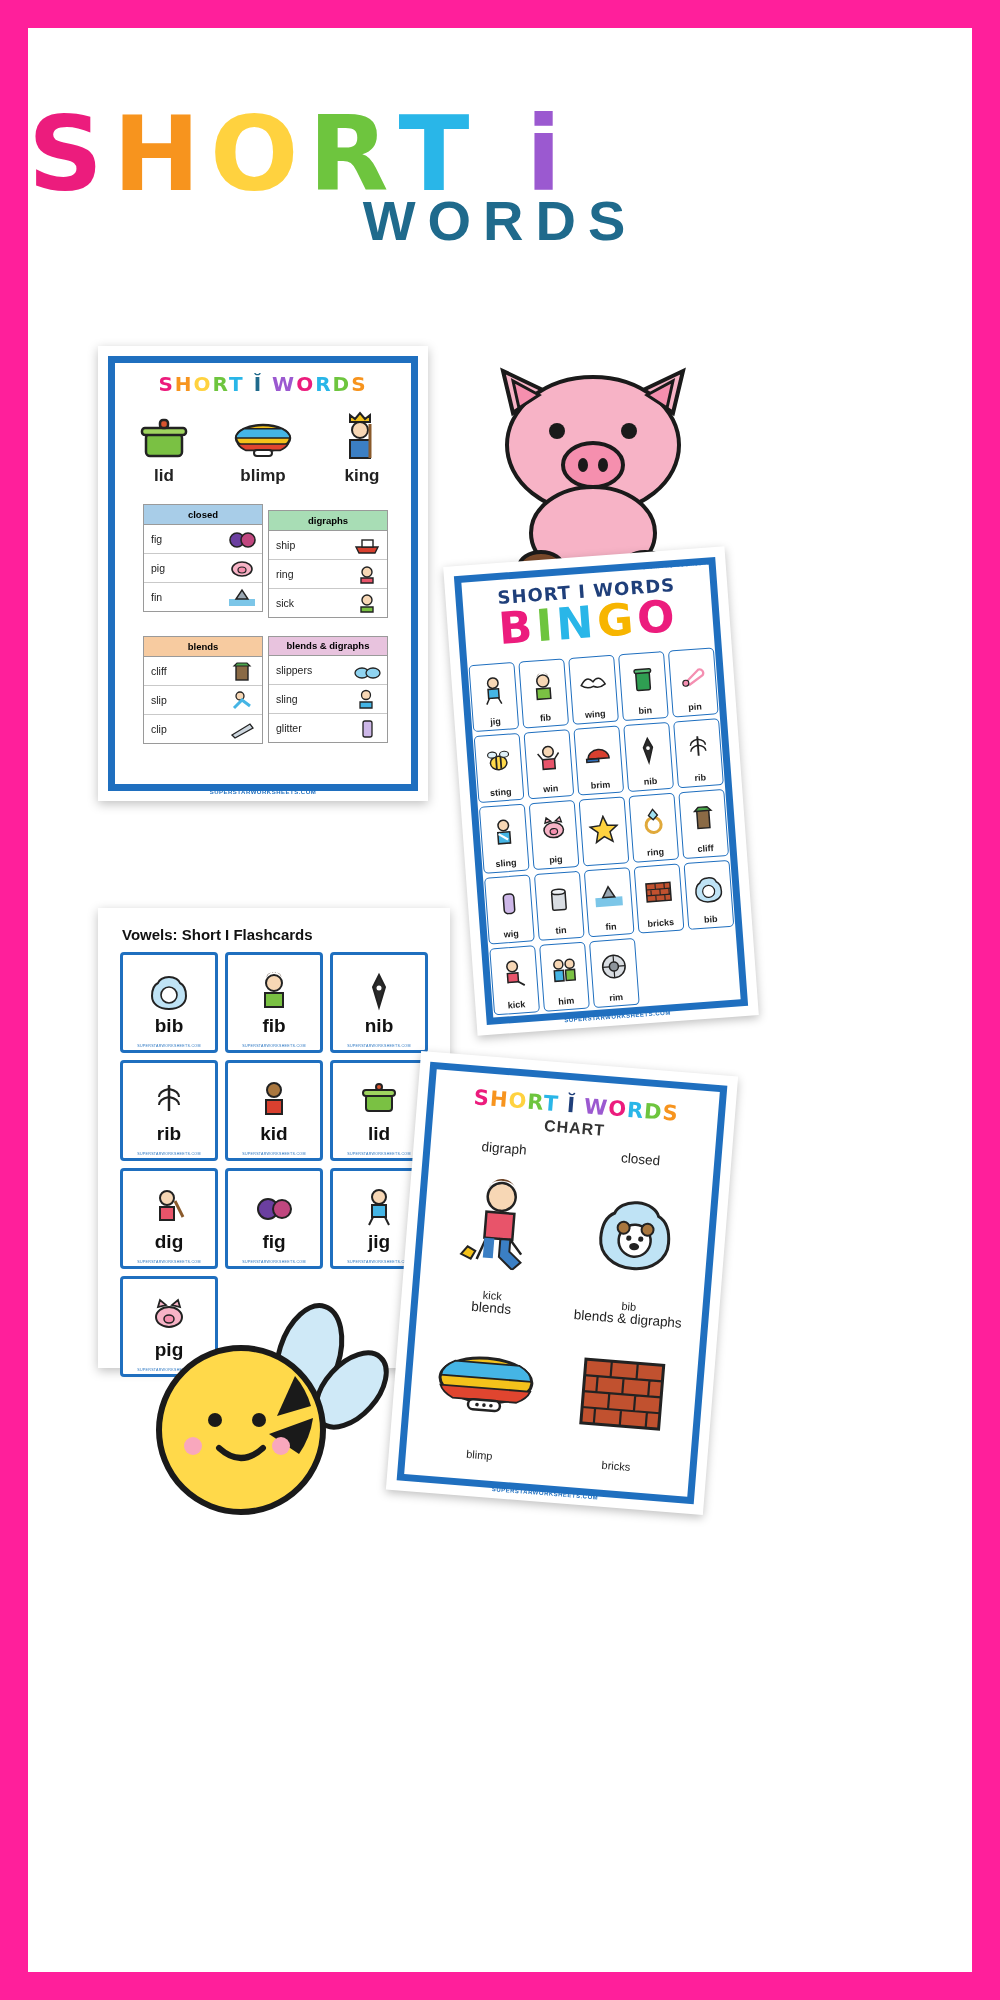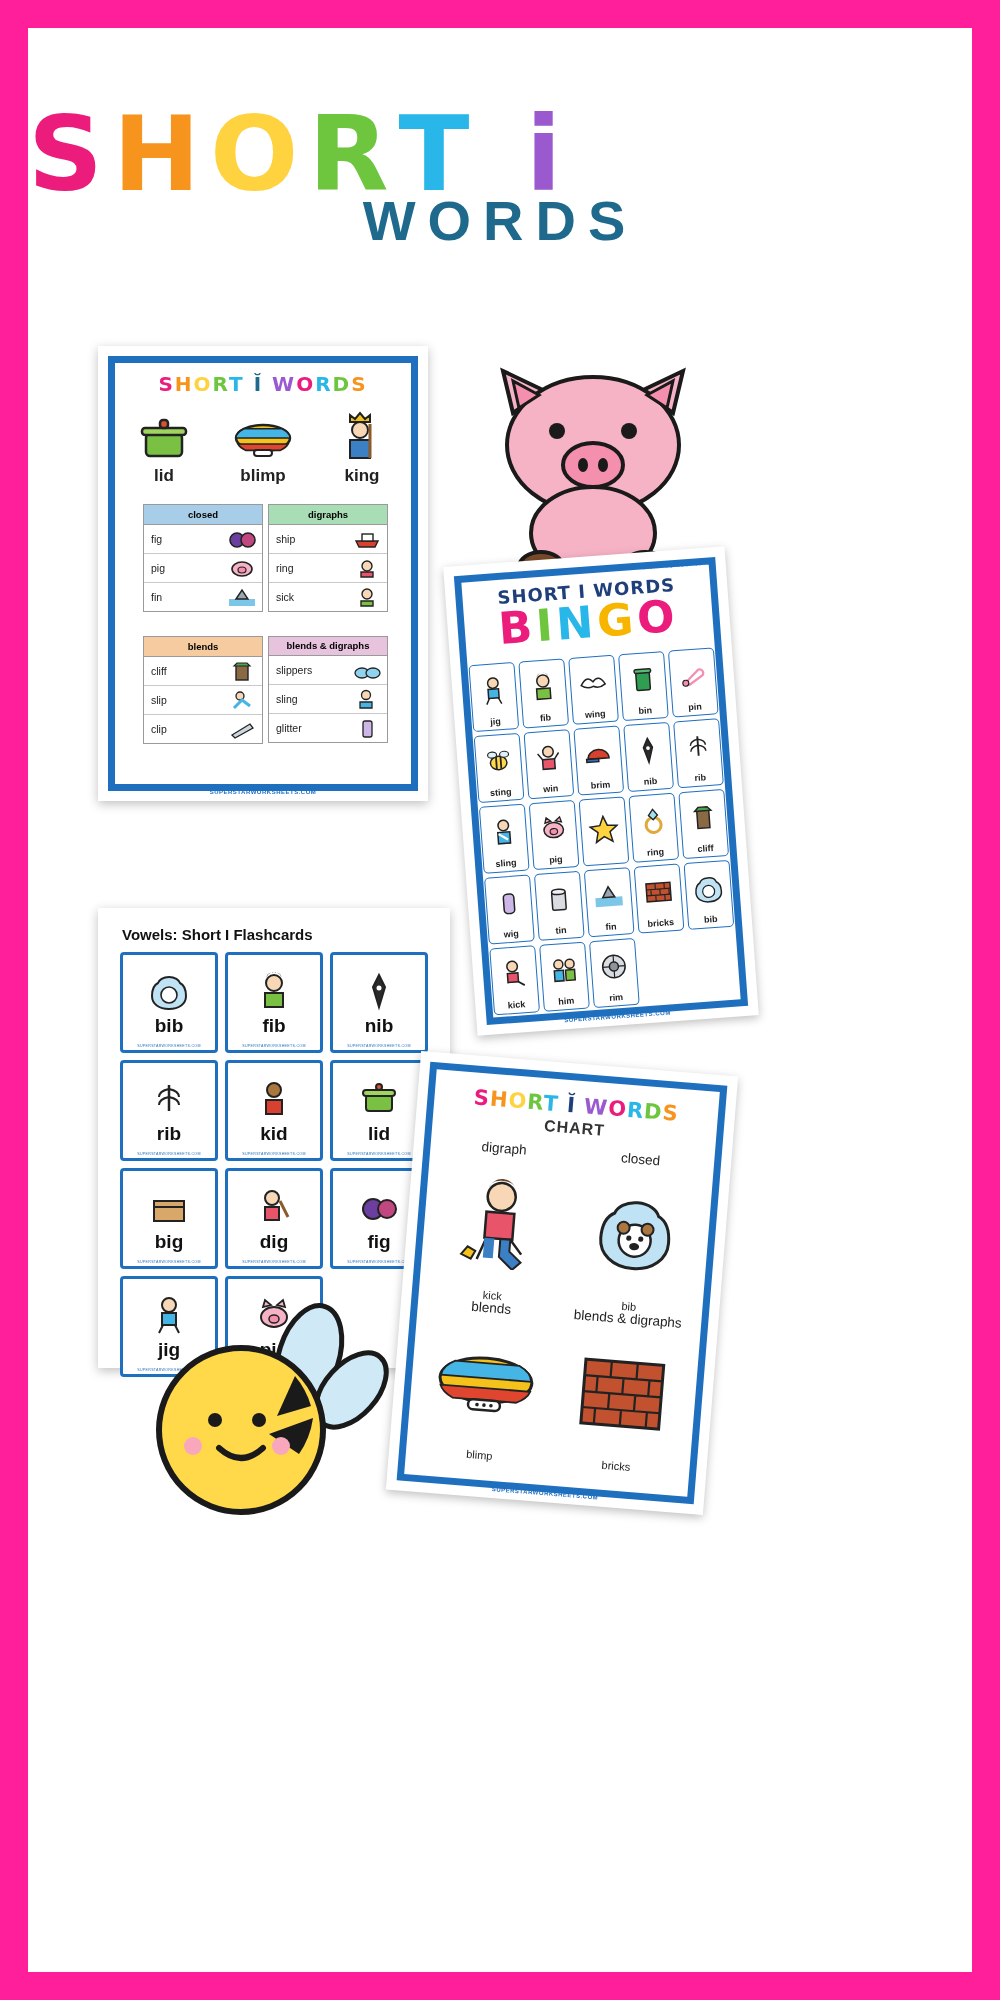--- a/index.html
+++ b/index.html
@@ -198,21 +198,21 @@
           <div class="tw">fin</div>
           <div class="ti">
             <svg width="28" height="20" viewBox="0 0 28 20">
               <rect x="1" y="12" width="26" height="7" fill="#7cc6e8"></rect>
               <path d="M8 12 L14 3 L20 12Z" fill="#9aa7b2" stroke="#222" stroke-width="1.4"></path>
             </svg>
           </div>
         </div>
     </div>
 
-    <div class="minitable" style="left:170px;top:158px;width:118px;">
+    <div class="minitable" style="left:170px;top:164px;width:118px;">
       <div class="th" style="background:#a8ddb5;">digraphs</div>
       <div class="tr">
           <div class="tw">ship</div>
           <div class="ti">
             <svg width="28" height="20" viewBox="0 0 28 20">
               <path d="M3 12h22l-3 6H6Z" fill="#d8402f" stroke="#222" stroke-width="1.4"></path>
               <rect x="9" y="5" width="11" height="7" fill="#fff" stroke="#222" stroke-width="1.4"></rect>
             </svg>
           </div>
         </div>
@@ -594,30 +594,20 @@
         </div>
         <div class="fcard">
           <div class="fart">
             <svg width="40" height="40" viewBox="0 0 40 40">
               <rect x="7" y="16" width="26" height="16" rx="3" fill="#7ac143" stroke="#222" stroke-width="2"></rect>
               <rect x="4" y="11" width="32" height="6" rx="3" fill="#9fd45f" stroke="#222" stroke-width="2"></rect>
               <rect x="17" y="5" width="6" height="6" rx="3" fill="#d8542f" stroke="#222" stroke-width="2"></rect>
             </svg>
           </div>
           <div class="flbl">lid</div>
-          <div class="fbrand">SUPERSTARWORKSHEETS.COM</div>
-        </div>
-        <div class="fcard">
-          <div class="fart">
-            <svg width="40" height="40" viewBox="0 0 40 40">
-              <rect x="5" y="14" width="30" height="20" fill="#d7a86a" stroke="#222" stroke-width="2"></rect>
-              <path d="M5 20h30" stroke="#222" stroke-width="2"></path>
-            </svg>
-          </div>
-          <div class="flbl">big</div>
           <div class="fbrand">SUPERSTARWORKSHEETS.COM</div>
         </div>
         <div class="fcard">
           <div class="fart">
             <svg width="40" height="40" viewBox="0 0 40 40">
               <circle cx="18" cy="11" r="7" fill="#f7d7b5" stroke="#222" stroke-width="2"></circle>
               <path d="M11 20h14v13H11z" fill="#e8546a" stroke="#222" stroke-width="2"></path>
               <path d="M26 14l8 16" stroke="#8a5a2b" stroke-width="3"></path>
             </svg>
           </div>

